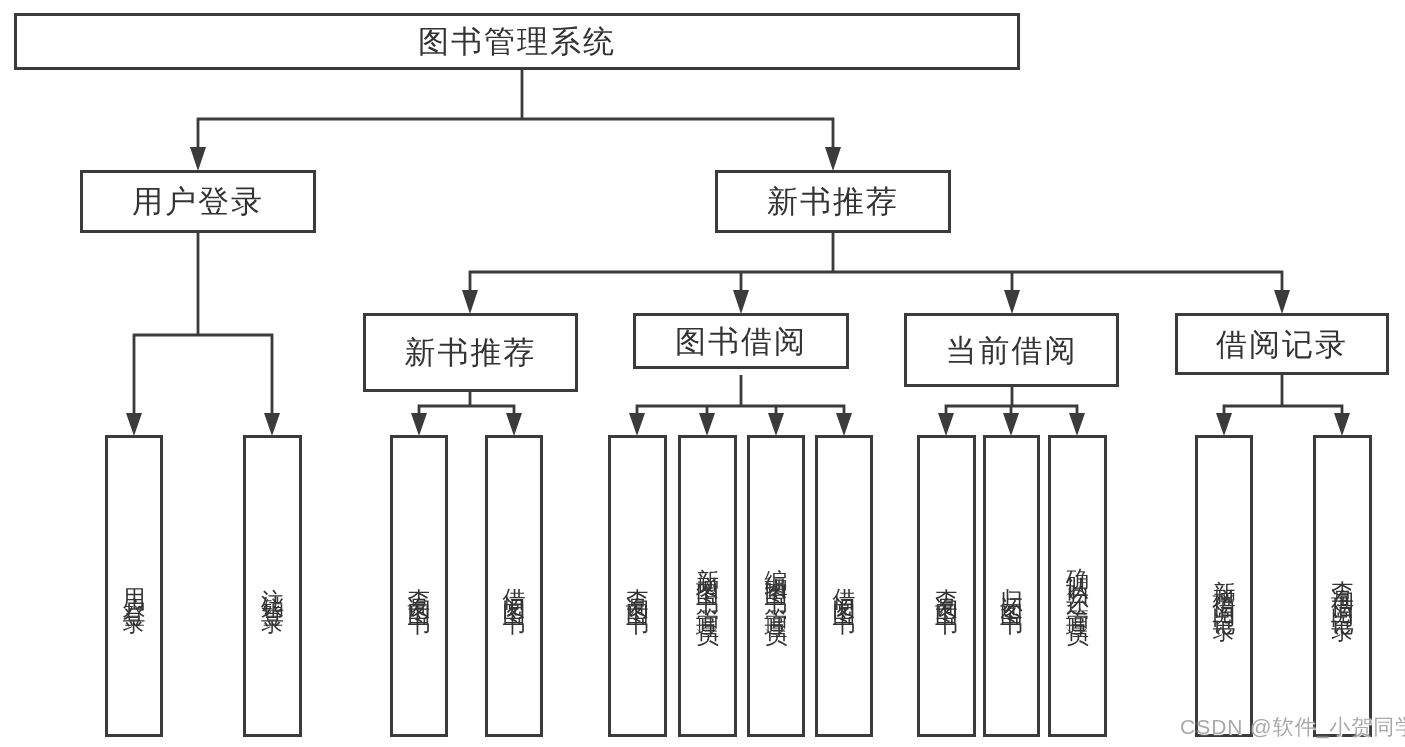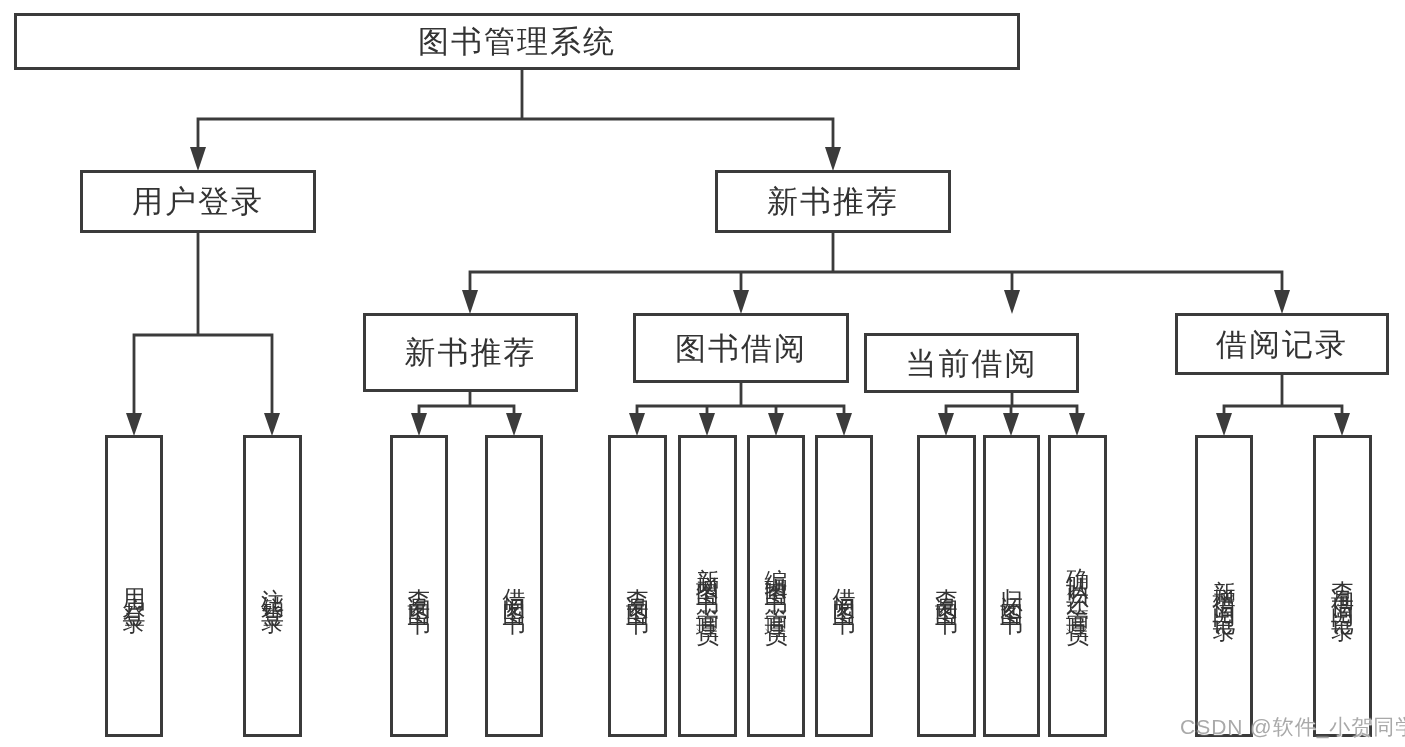--- a/index.html
+++ b/index.html
@@ -119,22 +119,22 @@
     <polygon points="1216,413 1232,413 1224,436"></polygon>
     <polygon points="1334,413 1350,413 1342,436"></polygon>
   </svg>
 
   <div class="node h" style="left:14px; top:13px; width:1006px; height:57px;">图书管理系统</div>
 
   <div class="node h" style="left:80px; top:170px; width:236px; height:63px;">用户登录</div>
   <div class="node h" style="left:715px; top:170px; width:236px; height:63px;">新书推荐</div>
 
   <div class="node h" style="left:363px; top:313px; width:215px; height:79px;">新书推荐</div>
-  <div class="node h" style="left:633px; top:313px; width:216px; height:70px;">图书借阅</div>
-  <div class="node h" style="left:864px; top:313px; width:215px; height:60px;margin-top:20px;">当前借阅</div>
+  <div class="node h" style="left:633px; top:313px; width:216px; height:56px;">图书借阅</div>
+  <div class="node h" style="left:904px; top:313px; width:215px; height:74px;">当前借阅</div>
   <div class="node h" style="left:1175px; top:313px; width:214px; height:62px;">借阅记录</div>
 
   <div class="node v" style="left:105px; top:435px; width:58px; height:302px;">用户登录</div>
   <div class="node v" style="left:243px; top:435px; width:59px; height:302px;">注销登录</div>
 
   <div class="node v" style="left:390px; top:435px; width:58px; height:302px;">查询图书</div>
   <div class="node v" style="left:485px; top:435px; width:58px; height:302px;">借阅图书</div>
 
   <div class="node v" style="left:608px; top:435px; width:59px; height:302px;">查询图书</div>
   <div class="node v" style="left:678px; top:435px; width:59px; height:302px;">新增图书（管理员）</div>

